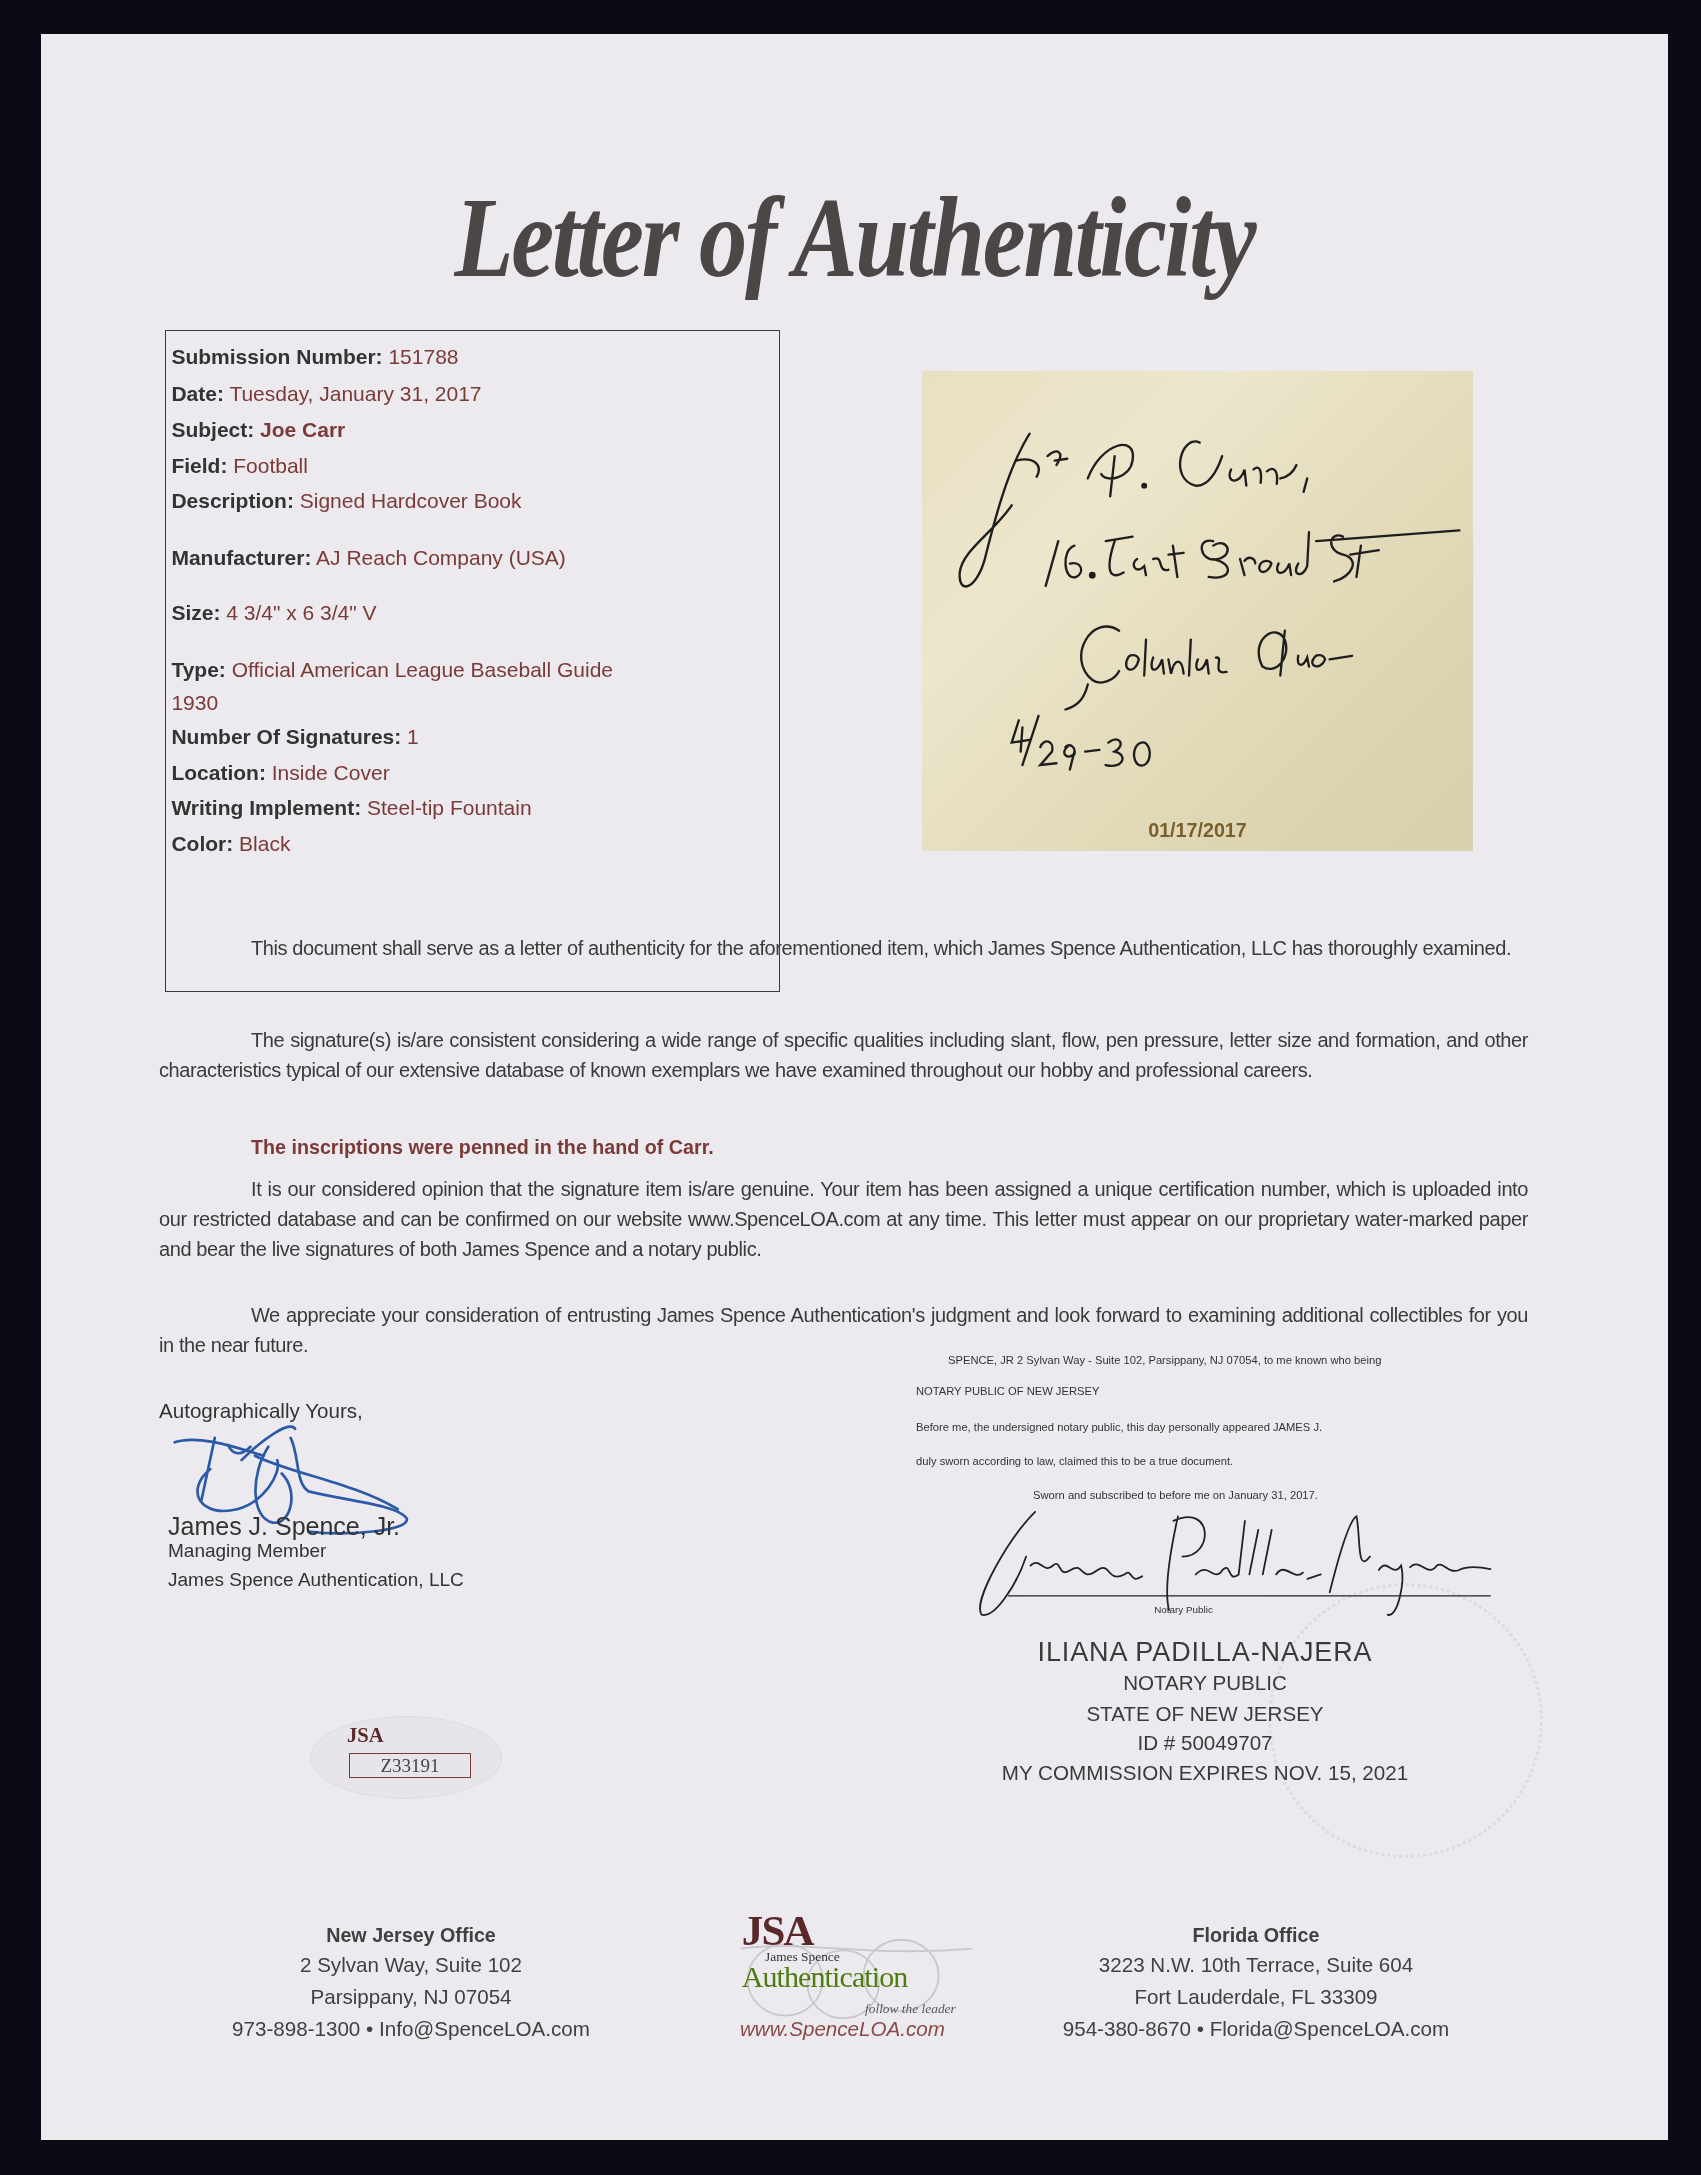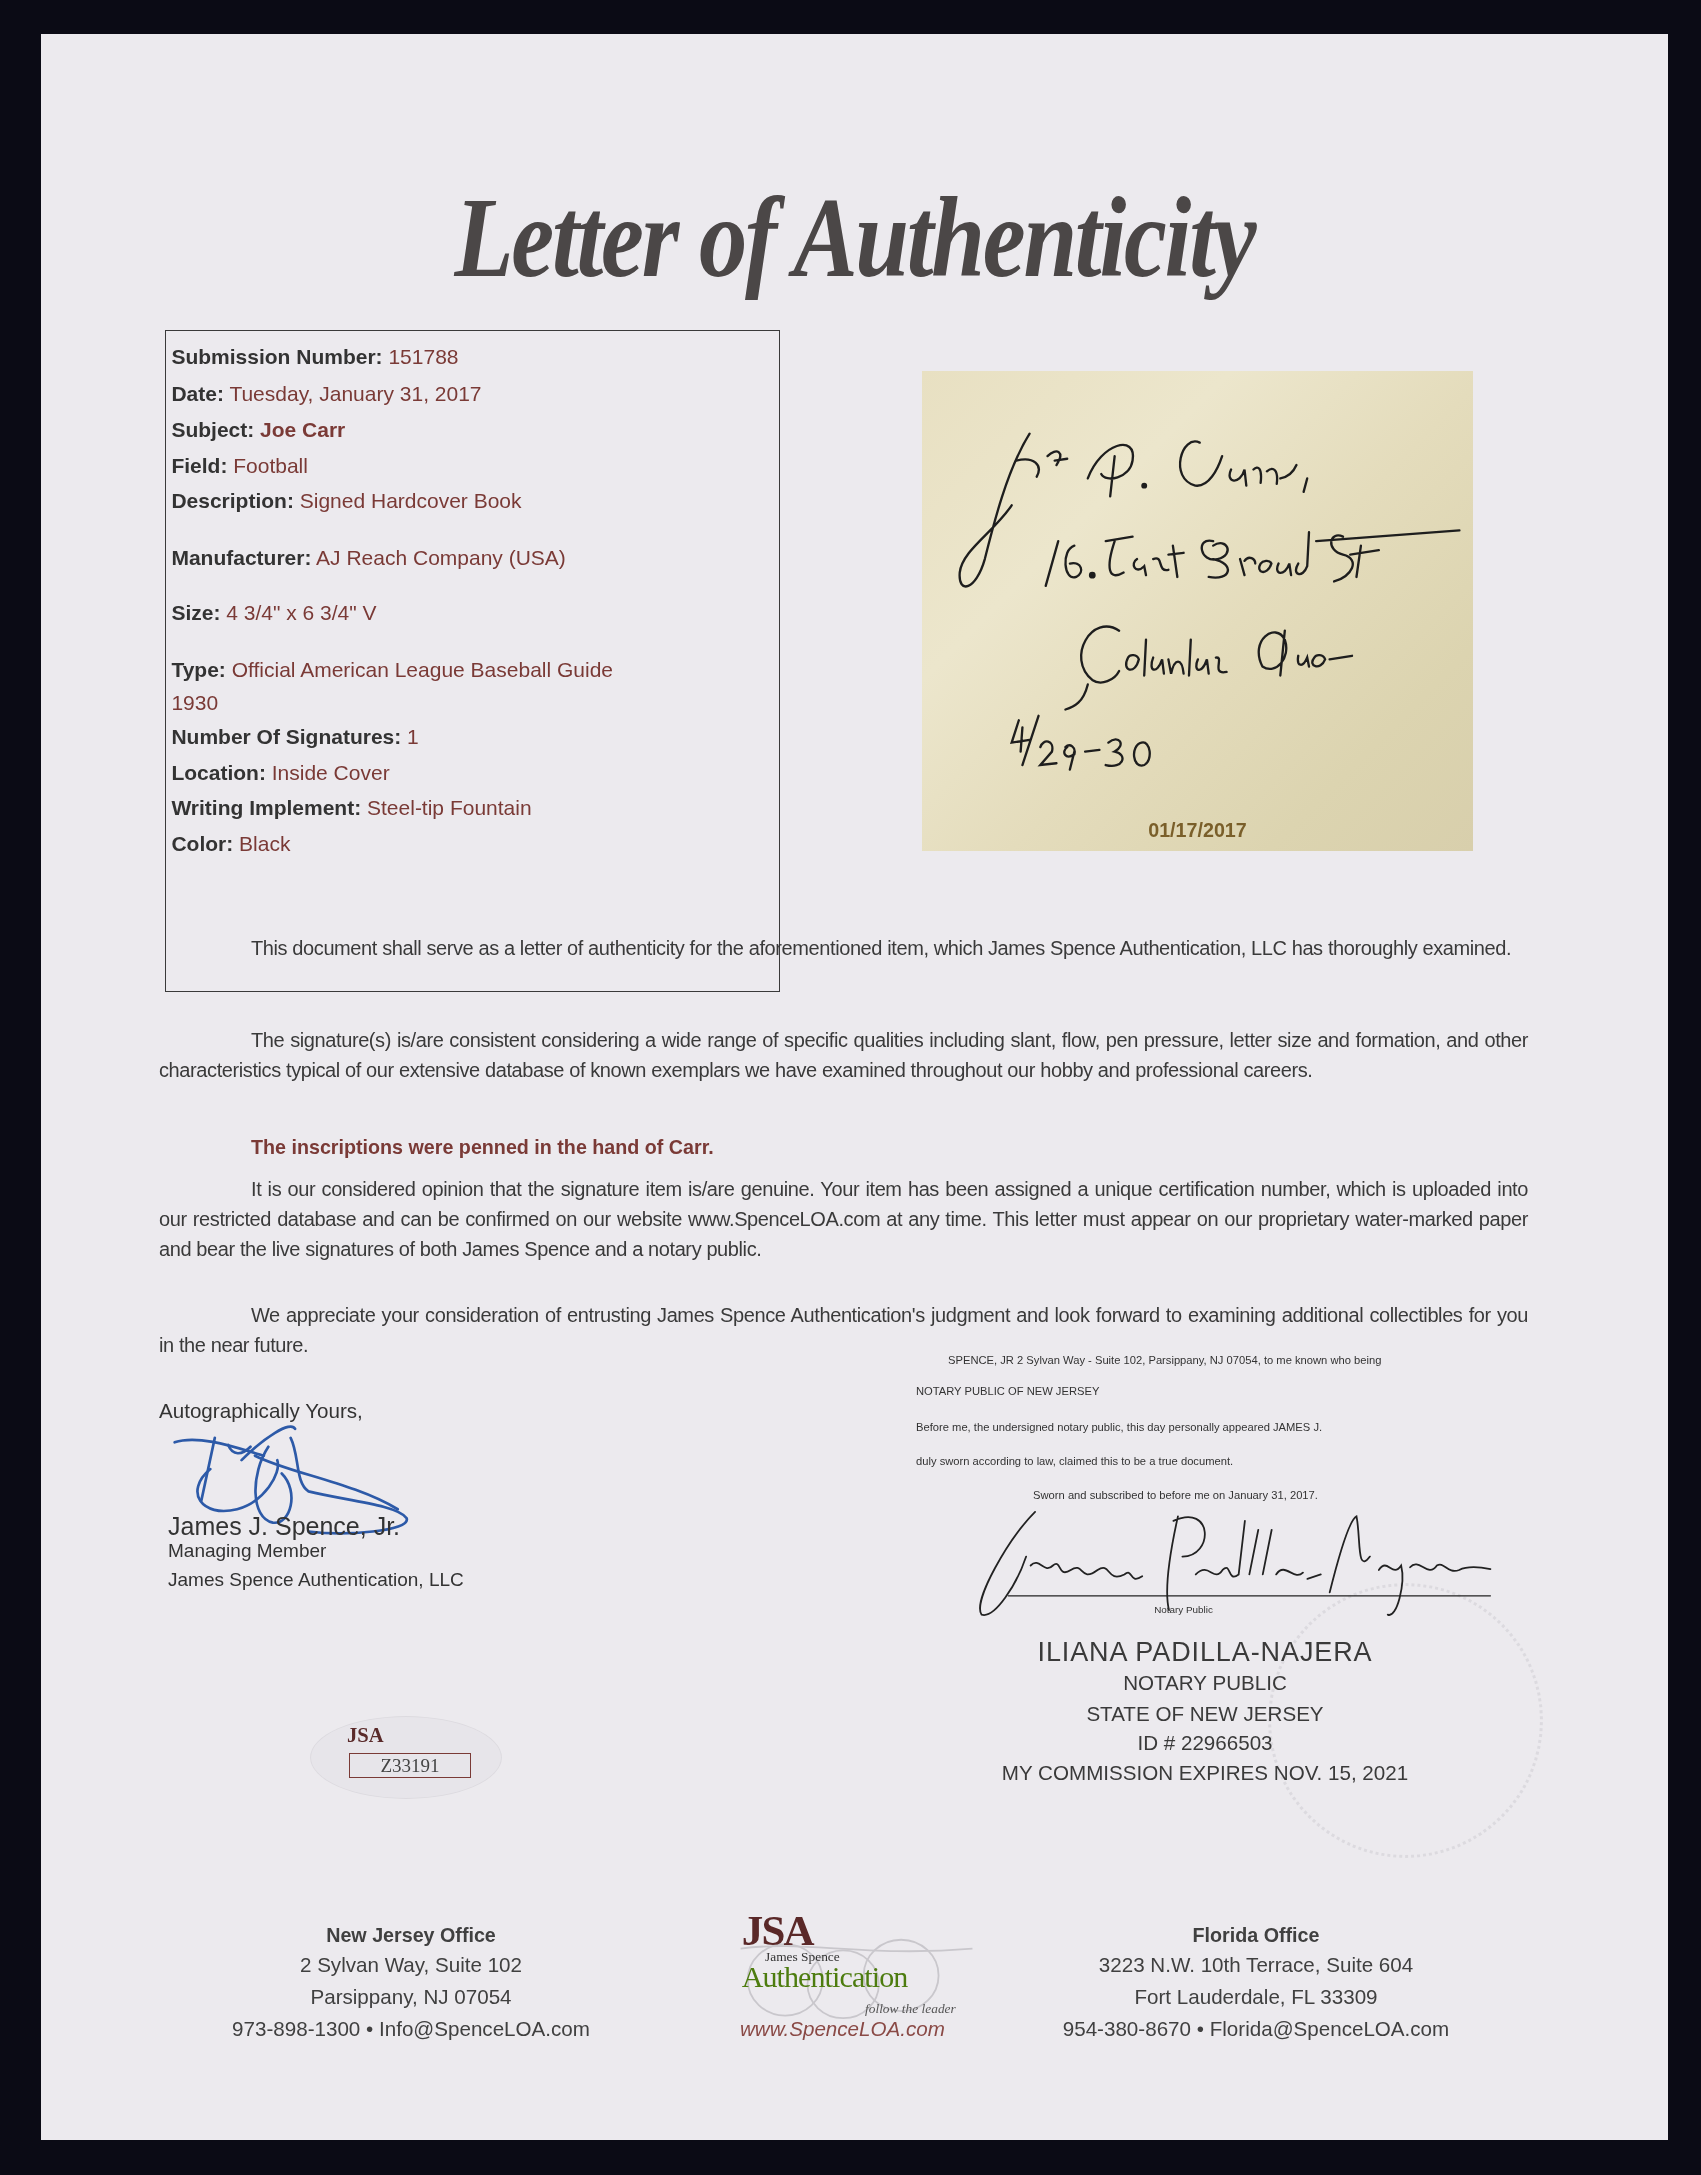--- a/index.html
+++ b/index.html
@@ -125,21 +125,21 @@
       <path d="M 420 100 C 425 80, 440 20, 450 15 C 455 40, 450 80, 465 60"></path>
       <path d="M 475 75 C 485 60, 490 85, 500 70 C 505 90, 495 130, 485 125 M 510 72 C 520 60, 530 85, 540 70 C 548 65, 552 80, 565 75 C 575 70, 590 72, 600 74"></path>
       <path d="M 60 104 L 600 104" stroke-width="1.4"></path>
     </g>
   </svg>
   <div class="abs center" style="left:1053px; width:179px; top:1570px; font-size:9.9px; color:#333;">Notary Public</div>
 
   <div class="abs center" style="left:806px; width:716px; top:1603px; font-size:27px; color:#3a3a3a; letter-spacing:0.9px;">ILIANA  PADILLA-NAJERA</div>
   <div class="abs center" style="left:806px; width:716px; top:1637px; font-size:20.6px; color:#3a3a3a;">NOTARY PUBLIC</div>
   <div class="abs center" style="left:806px; width:716px; top:1668px; font-size:20.6px; color:#3a3a3a;">STATE OF NEW JERSEY</div>
-  <div class="abs center" style="left:806px; width:716px; top:1697px; font-size:20.6px; color:#3a3a3a;">ID # 22966503</div>
+  <div class="abs center" style="left:806px; width:716px; top:1697px; font-size:20.6px; color:#3a3a3a;">ID # 50049707</div>
   <div class="abs center" style="left:806px; width:716px; top:1727px; font-size:20.6px; color:#3a3a3a;">MY COMMISSION EXPIRES NOV. 15, 2021</div>
 
   <div class="abs foot" style="left:137px; top:1890px; font-weight:bold; font-size:19.7px;">New Jersey Office</div>
   <div class="abs foot" style="left:137px; top:1919px;">2 Sylvan Way, Suite 102</div>
   <div class="abs foot" style="left:137px; top:1951px;">Parsippany, NJ 07054</div>
   <div class="abs foot" style="left:137px; top:1983px;">
     <span>973-898-1300</span>
     <span>•</span>
     <span>Info@SpenceLOA.com</span>
   </div>

